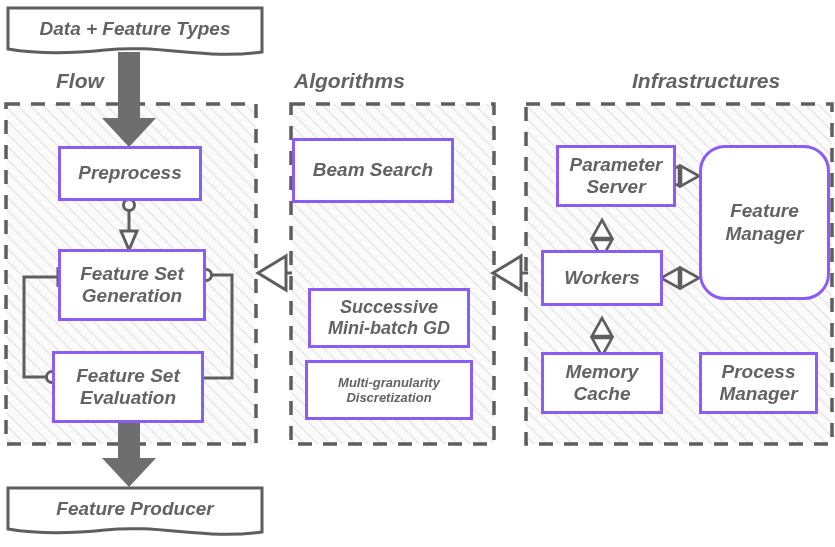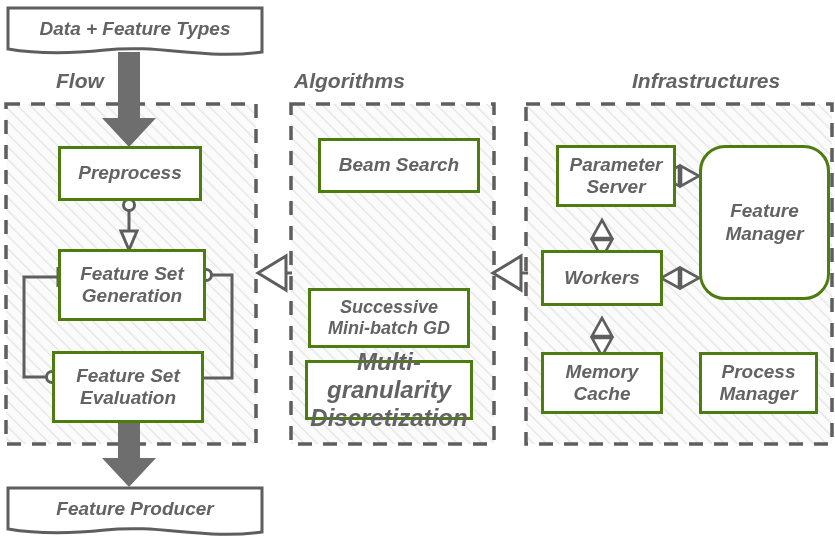--- a/index.html
+++ b/index.html
@@ -18,21 +18,21 @@
   .svg-layer{
     position:absolute;
     left:0;top:0;
     width:835px;
     height:547px;
   }
   .node{
     position:absolute;
     box-sizing:border-box;
     background:#ffffff;
-    border:3px solid #4d7c0f;
+    border:3px solid #8b5cf6;
     display:flex;
     align-items:center;
     justify-content:center;
     text-align:center;
     color:#636363;
     font-weight:bold;
     line-height:1.18;
     z-index:4;
   }
   .panel-title{
@@ -147,24 +147,24 @@
   <div class="panel-title" style="left:56px;top:69px;width:200px;">Flow</div>
   <div class="panel-title" style="left:294px;top:69px;width:200px;">Algorithms</div>
   <div class="panel-title" style="left:632px;top:69px;width:200px;">Infrastructures</div>
 
   <div class="node" style="left:58px;top:146px;width:144px;height:55px;font-size:19px;">Preprocess</div>
   <div class="node" style="left:58px;top:249px;width:148px;height:72px;font-size:19px;white-space:pre-line;">Feature Set
 Generation</div>
   <div class="node" style="left:52px;top:351px;width:152px;height:72px;font-size:19px;white-space:pre-line;">Feature Set
 Evaluation</div>
 
-  <div class="node" style="left:318px;top:138px;width:162px;height:55px;font-size:19px;">Beam Search</div>
+  <div class="node" style="left:292px;top:138px;width:162px;height:65px;font-size:19px;">Beam Search</div>
   <div class="node" style="left:308px;top:288px;width:162px;height:60px;font-size:18px;white-space:pre-line;">Successive
 Mini-batch GD</div>
-  <div class="node" style="left:305px;top:360px;width:168px;height:60px;font-size:24px;white-space:pre-line;">Multi-granularity
+  <div class="node" style="left:305px;top:360px;width:168px;height:60px;font-size:13px;white-space:pre-line;">Multi-granularity
 Discretization</div>
 
   <div class="node" style="left:556px;top:145px;width:120px;height:62px;font-size:19px;white-space:pre-line;">Parameter
 Server</div>
   <div class="node" style="left:541px;top:352px;width:122px;height:62px;font-size:19px;white-space:pre-line;">Memory
 Cache</div>
   <div class="node" style="left:541px;top:250px;width:122px;height:56px;font-size:19px;">Workers</div>
   <div class="node" style="left:699px;top:145px;width:131px;height:155px;font-size:19px;white-space:pre-line;border-radius:26px;">Feature
 Manager</div>
   <div class="node" style="left:699px;top:352px;width:119px;height:62px;font-size:19px;white-space:pre-line;">Process

